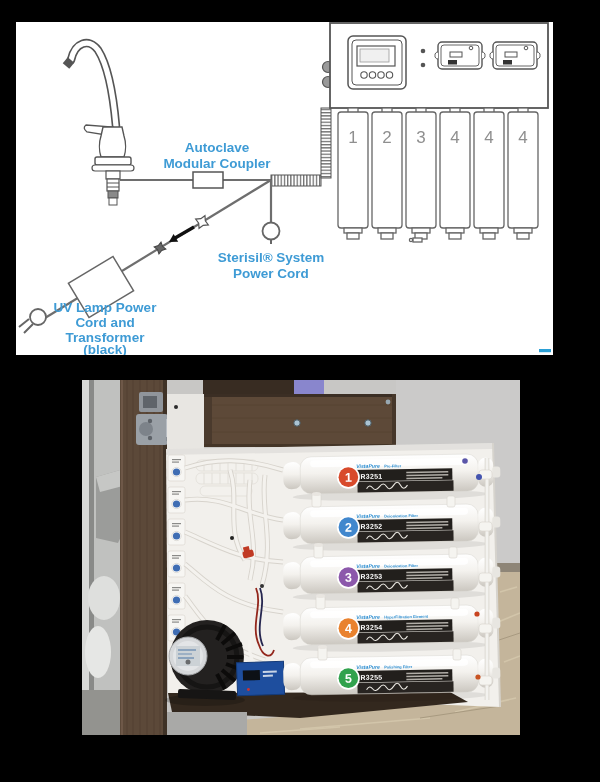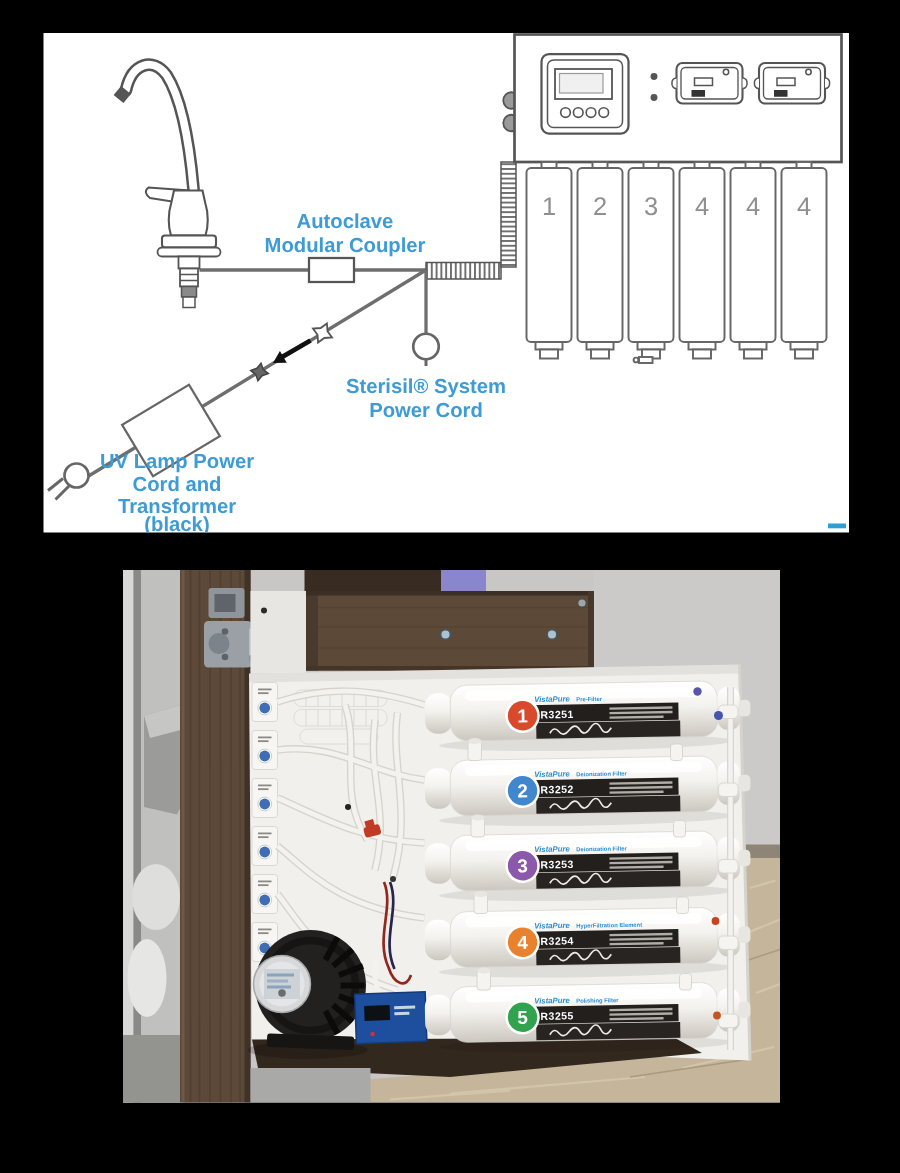--- a/index.html
+++ b/index.html
@@ -3,21 +3,21 @@
 <meta charset="utf-8">
 <style>
   html,body{margin:0;padding:0;}
   body{
     width:600px;height:782px;position:relative;
     background:#000;overflow:hidden;
     font-family:"Liberation Sans", sans-serif;
   }
   .stage{position:absolute;inset:0;}
   .diagram-panel{
-    position:absolute;left:29px;top:22px;width:537px;height:333px;
+    position:absolute;left:16px;top:22px;width:537px;height:333px;
     background:#fff;
   }
   .photo-panel{
     position:absolute;left:82px;top:380px;width:438px;height:355px;
     background:#c8c7c5;
   }
   svg{display:block;font-family:"Liberation Sans", sans-serif;}
   .lbl{font-weight:700;font-size:13.5px;text-anchor:middle;}
   .cnum{fill:#8f8f8f;font-size:17px;text-anchor:middle;}
   .brandtxt{font-size:5.2px;font-weight:700;font-style:italic;fill:#2e8fd2;}

